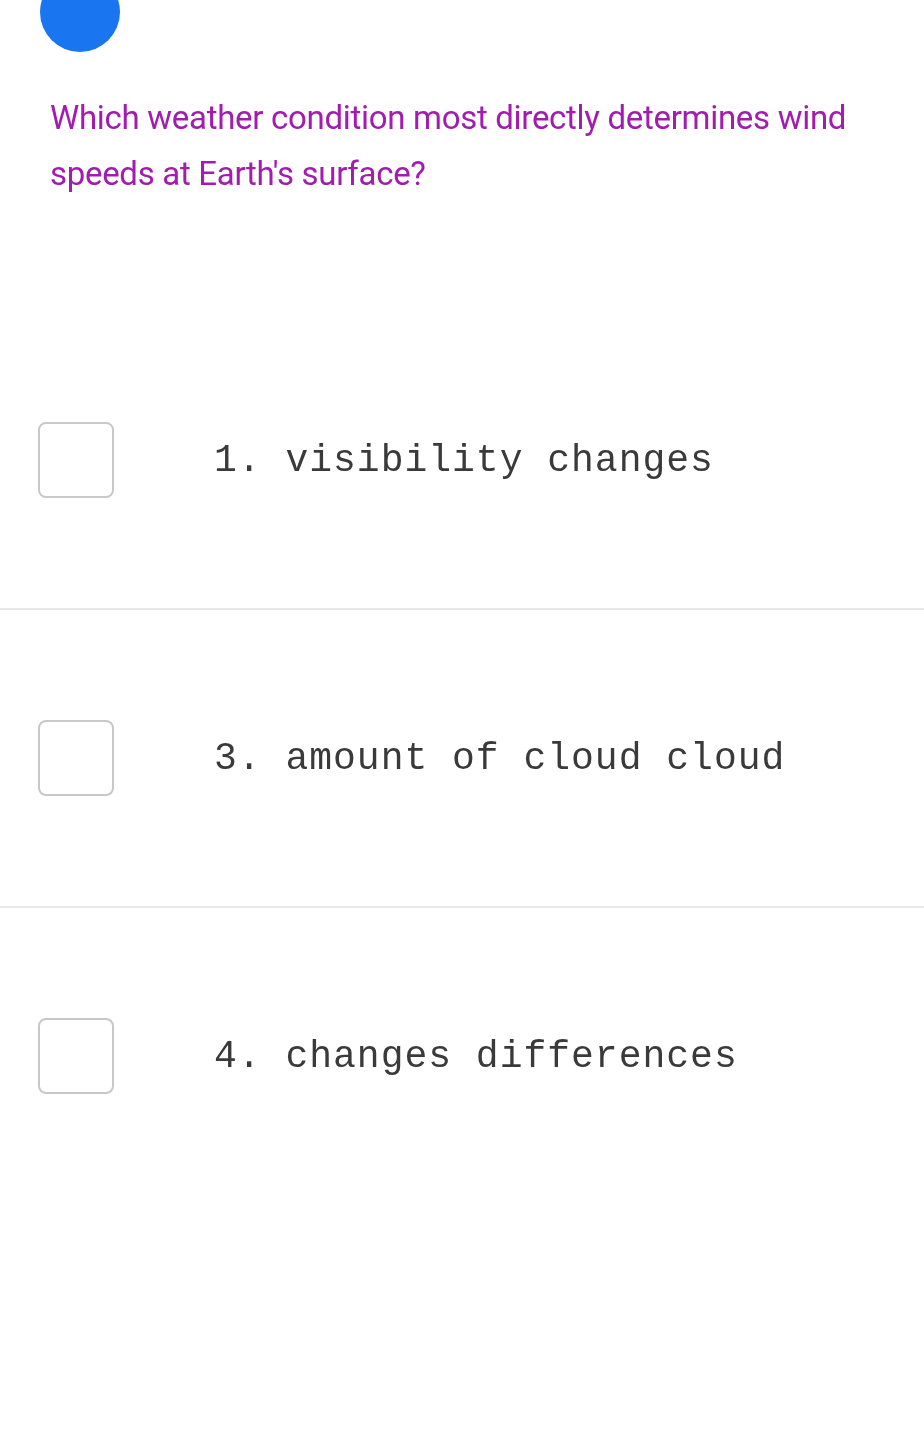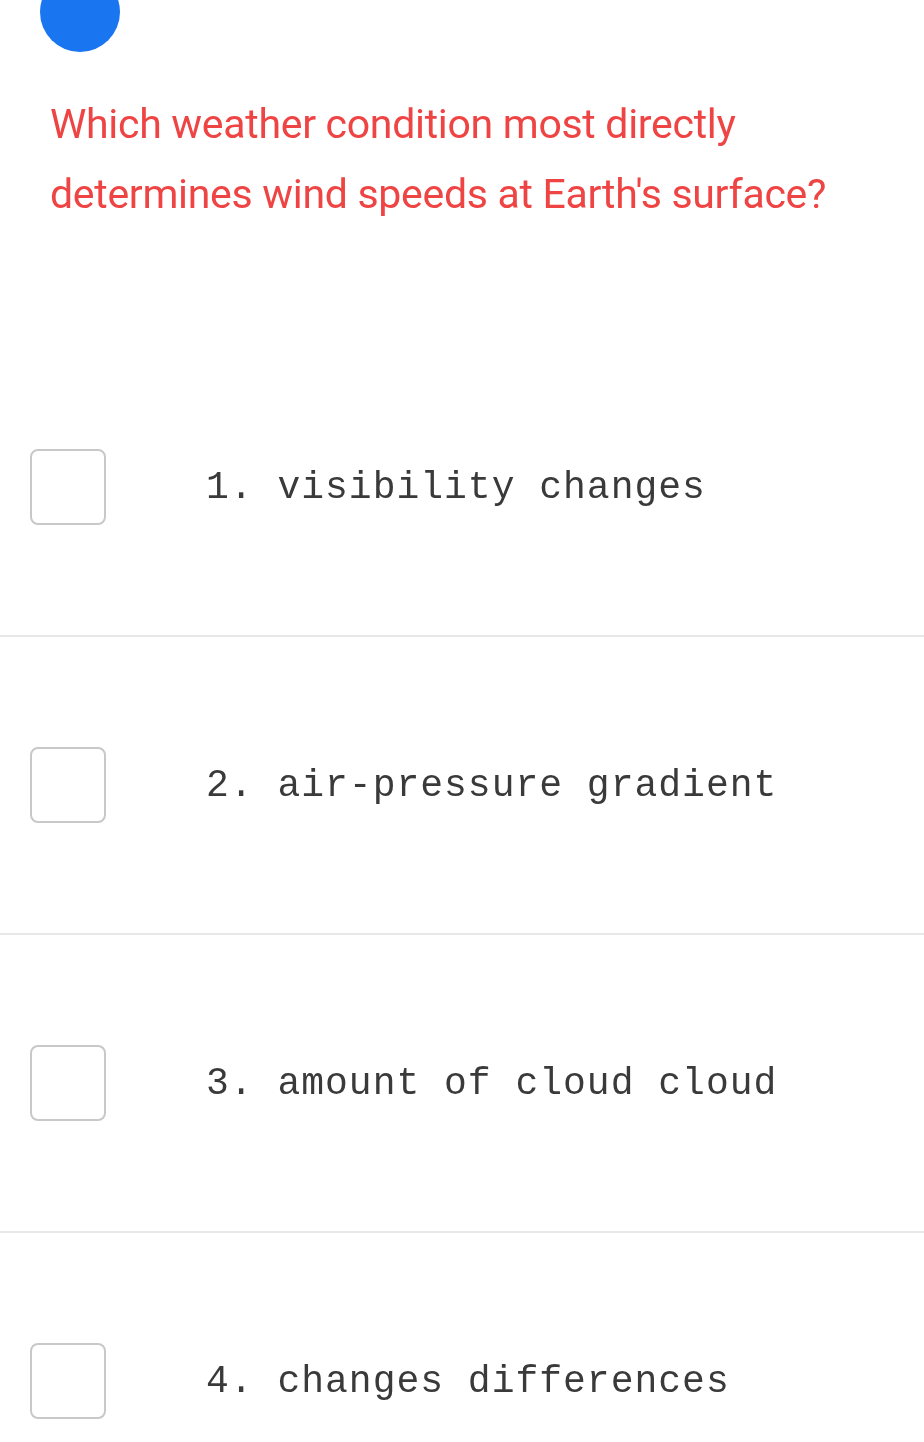--- a/index.html
+++ b/index.html
@@ -21,34 +21,34 @@
       height: 80px;
       border-radius: 50%;
       background: #1976f0;
       overflow: hidden;
     }
     .container {
       position: relative;
       padding-top: 10px;
     }
     .question-text {
-      font-size: 41px;
+      font-size: 33px;
       line-height: 1.7;
       font-weight: 400;
-      color: #ef4444;
+      color: #a21caf;
       padding: 80px 40px 50px 50px;
       letter-spacing: -0.3px;
     }
     .options-list {
       margin-top: 60px;
     }
     .option-row {
       display: flex;
       align-items: center;
-      padding: 110px 30px 110px 30px;
+      padding: 110px 30px 110px 38px;
       border-bottom: 2px solid #e8e8e8;
     }
     .option-row.last {
       border-bottom: none;
       padding-bottom: 80px;
     }
     .checkbox {
       width: 76px;
       height: 76px;
       border: 2px solid #c8c8c8;
@@ -76,27 +76,20 @@
   <div class="options-list">
 
     <div class="option-row">
       <div class="checkbox"></div>
       <div class="option-label">
         <span>1.</span>
         <span>visibility changes</span>
       </div>
     </div>
 
-    <div class="option-row">
-      <div class="checkbox"></div>
-      <div class="option-label">
-        <span>2.</span>
-        <span>air-pressure gradient</span>
-      </div>
-    </div>
 
     <div class="option-row">
       <div class="checkbox"></div>
       <div class="option-label">
         <span>3.</span>
         <span>amount of cloud cloud</span>
       </div>
     </div>
 
     <div class="option-row last">

